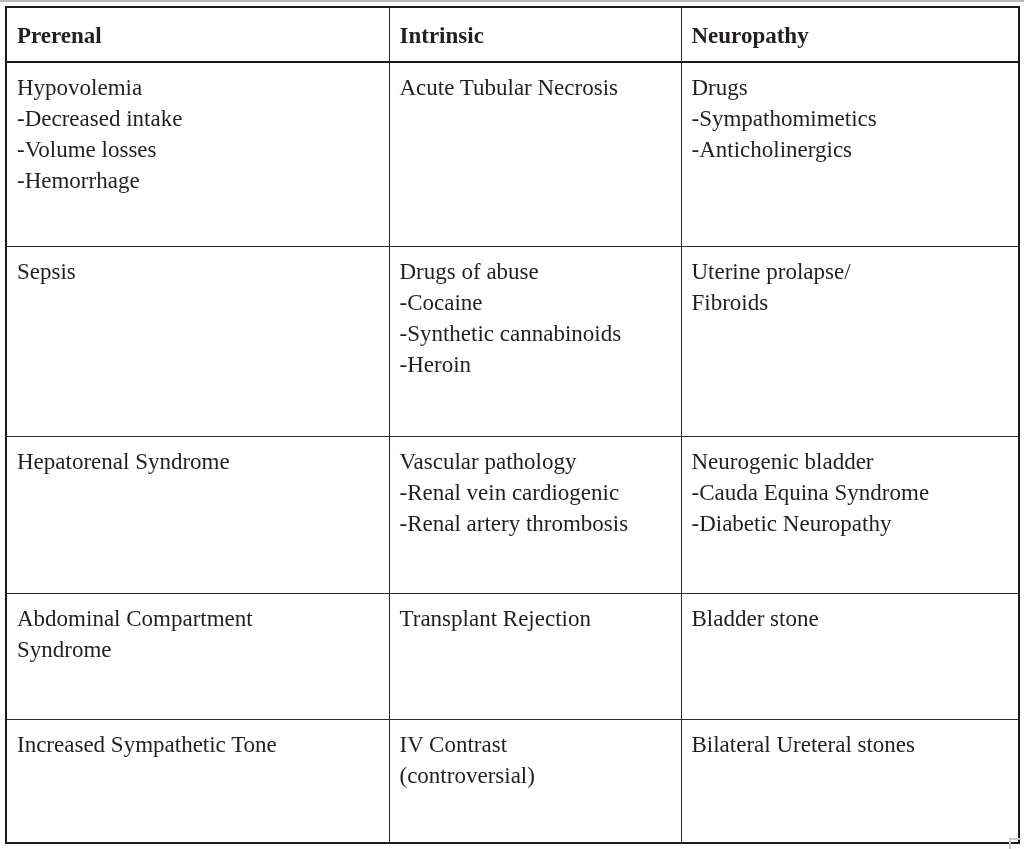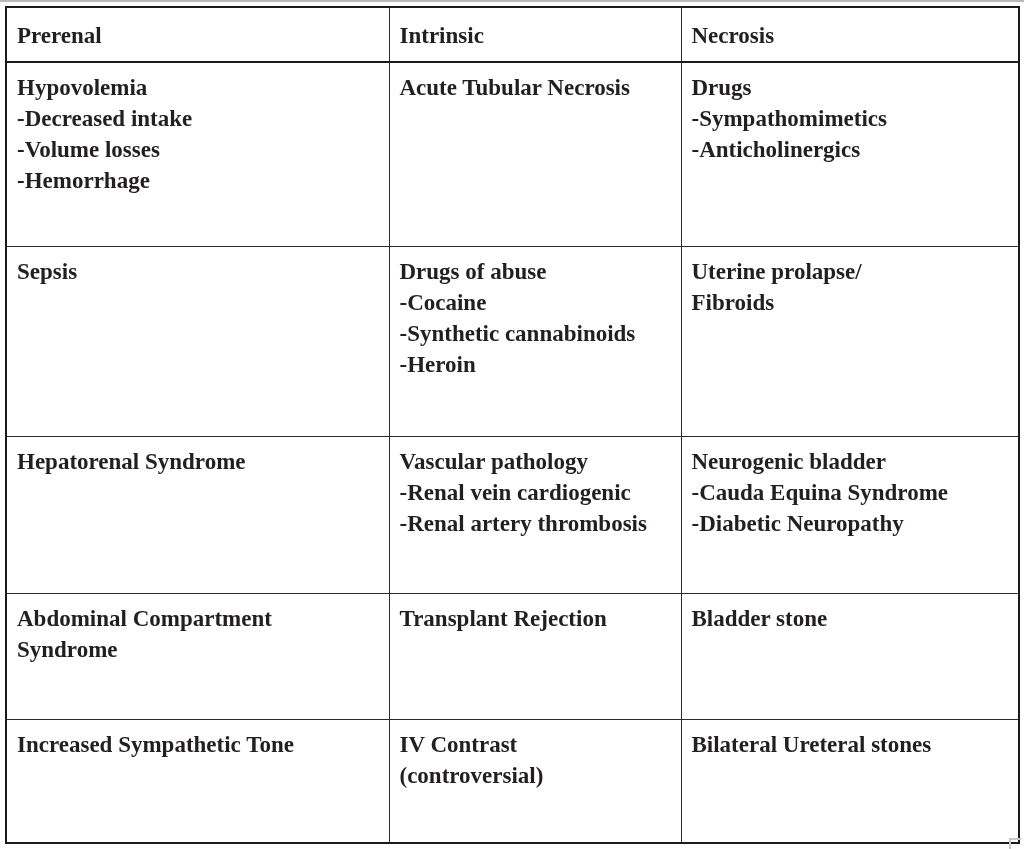--- a/index.html
+++ b/index.html
@@ -54,21 +54,21 @@
   table.dx-table col.c1 { width: 383px; }
   table.dx-table col.c2 { width: 292px; }
   table.dx-table col.c3 { width: 338px; }
 
   table.dx-table td,
   table.dx-table th {
     border: 1px solid #2b2b2b;
     vertical-align: top;
     padding: 9px 10px 8px 10px;
     text-align: left;
-    font-weight: bold;
+    font-weight: normal;
     font-size: 23px;
     line-height: 31px;
   }
 
   table.dx-table thead th {
     font-weight: bold;
     font-size: 23px;
     padding-top: 12px;
     padding-bottom: 10px;
     border-bottom: 2px solid #1b1b1b;
@@ -114,21 +114,21 @@
   <table class="dx-table">
     <colgroup>
       <col class="c1">
       <col class="c2">
       <col class="c3">
     </colgroup>
     <thead>
       <tr>
         <th>Prerenal</th>
         <th>Intrinsic</th>
-        <th>Necrosis</th>
+        <th>Neuropathy</th>
       </tr>
     </thead>
     <tbody>
 
       <tr data-row="r1">
         <td>
           <span class="cell-lines">
             <span class="ln">Hypovolemia</span>
             <span class="ln">-Decreased intake</span>
             <span class="ln">-Volume losses</span>

